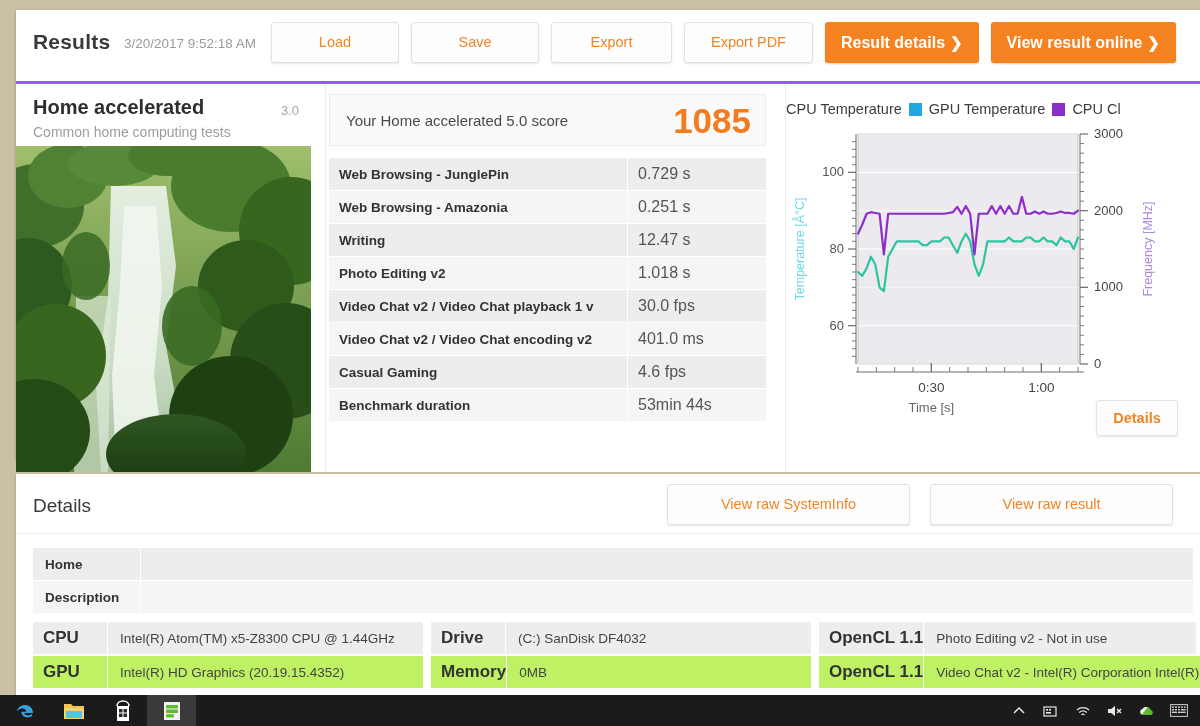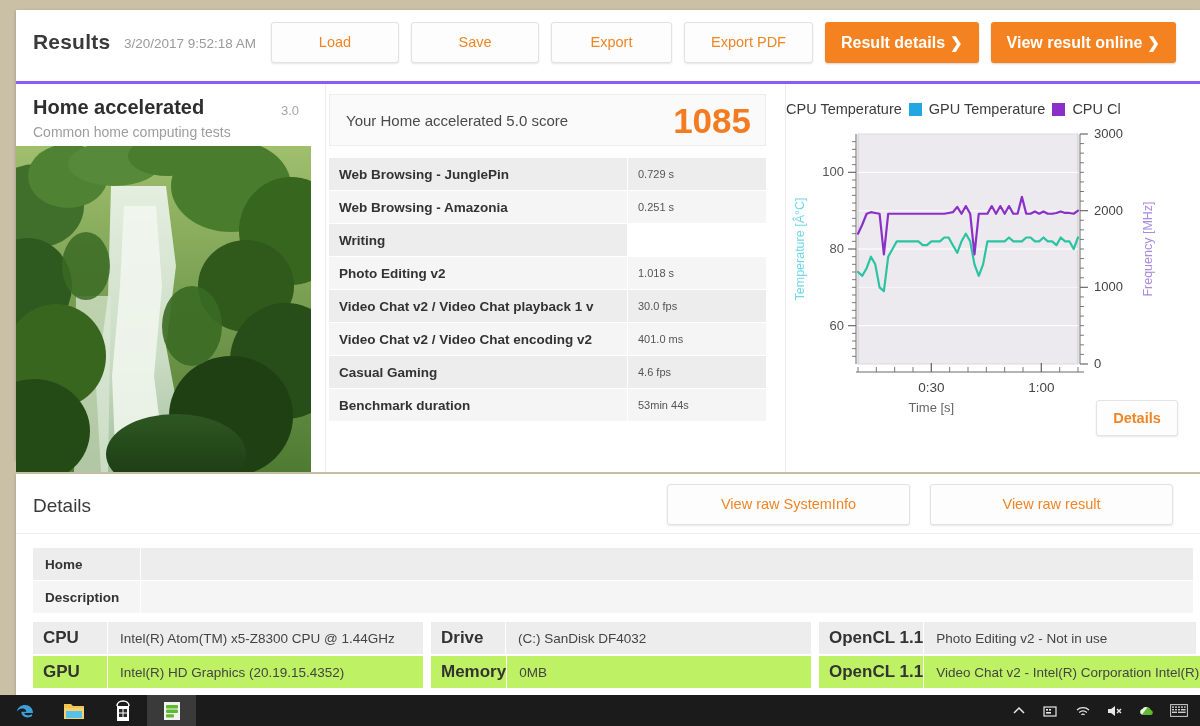--- a/index.html
+++ b/index.html
@@ -94,21 +94,21 @@
   .score-value { font-size: 35px; font-weight: bold; color: #f47b20; line-height: 1; }
   .res-table { position: absolute; left: 3px; top: 74px; width: 437px; }
   .res-row { display: flex; height: 32px; align-items: stretch; margin-bottom: 1px; }
   .res-name {
     flex: 0 0 298px; background: #ededed; color: #333;
     font-size: 13.5px; font-weight: bold;
     display: flex; align-items: center; padding-left: 10px;
     overflow: hidden; white-space: nowrap;
   }
   .res-val {
-    flex: 1; background: #ededed; color: #555; font-size: 11px;
+    flex: 1; background: #ededed; color: #555; font-size: 16px;
     display: flex; align-items: center; padding-left: 10px;
     margin-left: 1px; white-space: nowrap;
   }
   .res-row.alt .res-name, .res-row.alt .res-val { background: #f5f5f5; }
 
   
   .chart-panel { position: relative; flex: 1; height: 388px; background: #fff;
                  border-left: 1px solid #ececec; overflow: hidden; }
   .legend {
     position: absolute; left: 0px; top: 14px; width: 420px; height: 22px;
@@ -273,20 +273,21 @@
             <div class="res-row">
               <div class="res-name">Web Browsing - JunglePin</div>
               <div class="res-val">0.729 s</div>
             </div>
             <div class="res-row alt">
               <div class="res-name">Web Browsing - Amazonia</div>
               <div class="res-val">0.251 s</div>
             </div>
             <div class="res-row">
               <div class="res-name">Writing</div>
+              <div class="res-val">12.47 s</div>
             </div>
             <div class="res-row alt">
               <div class="res-name">Photo Editing v2</div>
               <div class="res-val">1.018 s</div>
             </div>
             <div class="res-row">
               <div class="res-name">Video Chat v2 / Video Chat playback 1 v</div>
               <div class="res-val">30.0 fps</div>
             </div>
             <div class="res-row alt">

